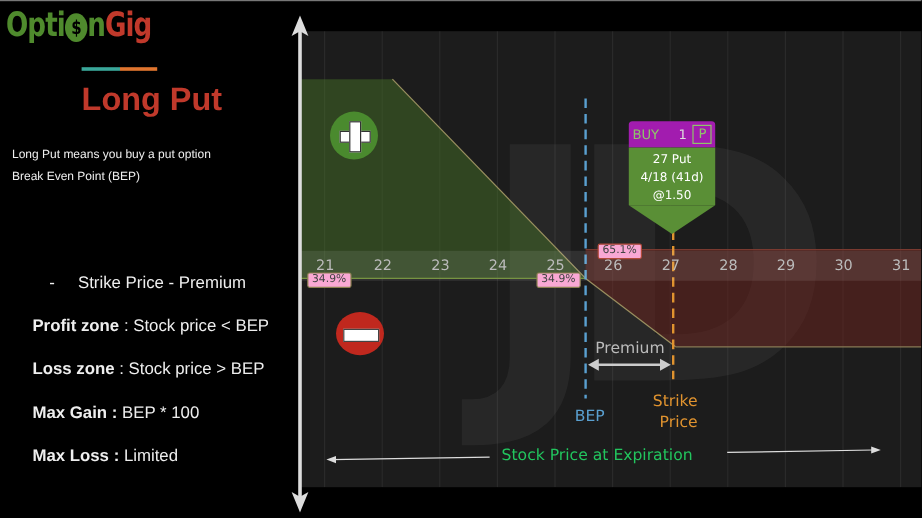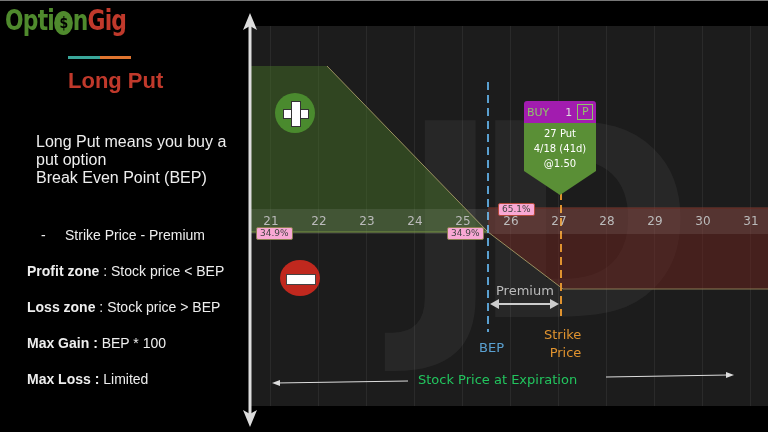--- a/index.html
+++ b/index.html
@@ -8,22 +8,22 @@
   .topline { position: absolute; left: 0; top: 0; width: 768px; height: 1px; background: #777; }
 
   
   .logo { position: absolute; left: 5px; top: 4px; font-family: "DejaVu Sans", sans-serif; font-weight: bold; font-size: 28px; letter-spacing: -1px; transform: scaleX(0.78); transform-origin: left top; }
   .logo .g { color: #4f8a2d; }
   .logo .r { color: #c0392b; }
   .logo .coin { display: inline-block; width: 24px; height: 24px; border-radius: 50%; background: #4f8a2d; color: #000; font-size: 16px; text-align: center; line-height: 24px; vertical-align: 2px; }
   .divider { position: absolute; top: 56px; height: 3px; }
   .divider.teal { left: 68px; width: 32px; background: #3aa79a; }
   .divider.orange { left: 100px; width: 31px; background: #e0752f; }
-  .title { position: absolute; left: 68px; top: 68px; font-size: 22px; font-weight: bold; color: #c0392b; }
-  .desc { position: absolute; left: 36px; top: 121px; width: 215px; font-size: 16px; line-height: 18px; color: #eee; margin-top: 12px; }
+  .title { position: absolute; left: 68px; top: 68px; font-size: 27px; font-weight: bold; color: #c0392b; }
+  .desc { position: absolute; left: 10px; top: 121px; width: 215px; font-size: 10px; line-height: 18px; color: #eee; }
   .bullet { position: absolute; left: 41px; top: 227px; font-size: 14px; color: #eee; }
   .bullet .dash { display: inline-block; width: 24px; }
   .kv { position: absolute; left: 27px; font-size: 14px; color: #eee; }
   .kv b { font-weight: bold; text-align: center; }
 
   
   .chart { position: absolute; left: 250px; top: 26px; width: 518px; height: 380px; background: #1c1c1c; overflow: hidden; }
   .vline { position: absolute; top: 0; bottom: 0; width: 1px; background: #2a2a2a; }
   .watermark { position: absolute; font-size: 270px; font-weight: bold; color: rgba(255,255,255,0.05); top: 40px; left: 150px; font-family: "DejaVu Sans", sans-serif; letter-spacing: -30px; }
   .band { position: absolute; left: 0; width: 518px; top: 183px; height: 25px; background: rgba(255,255,255,0.09); }

